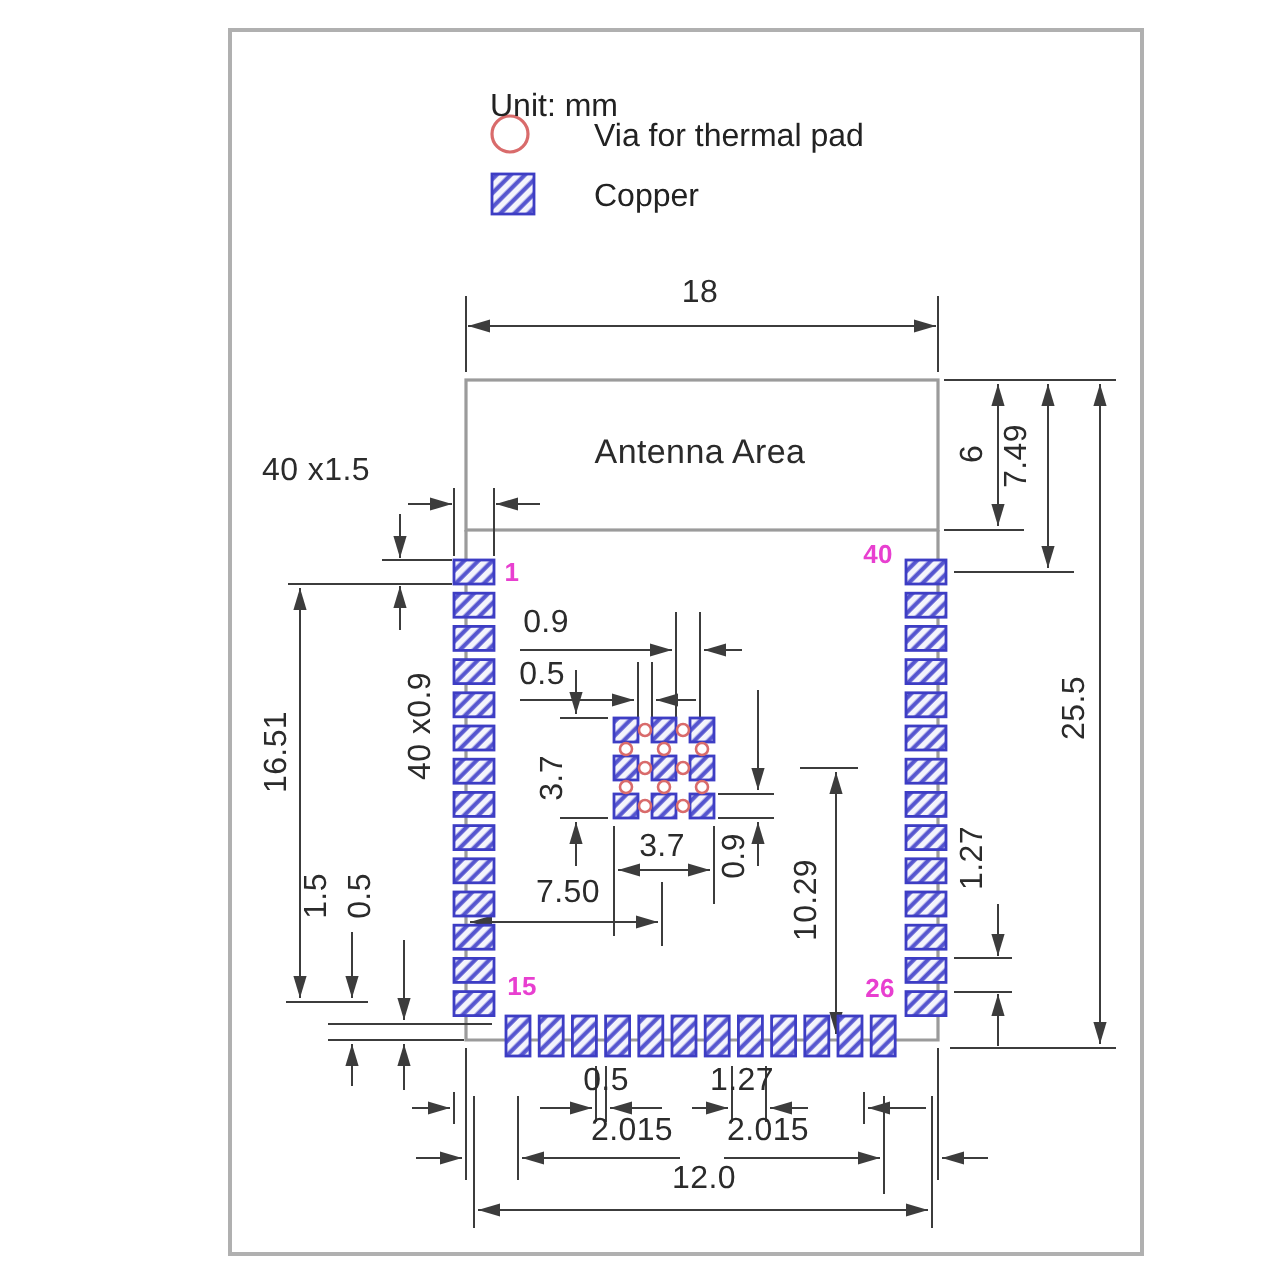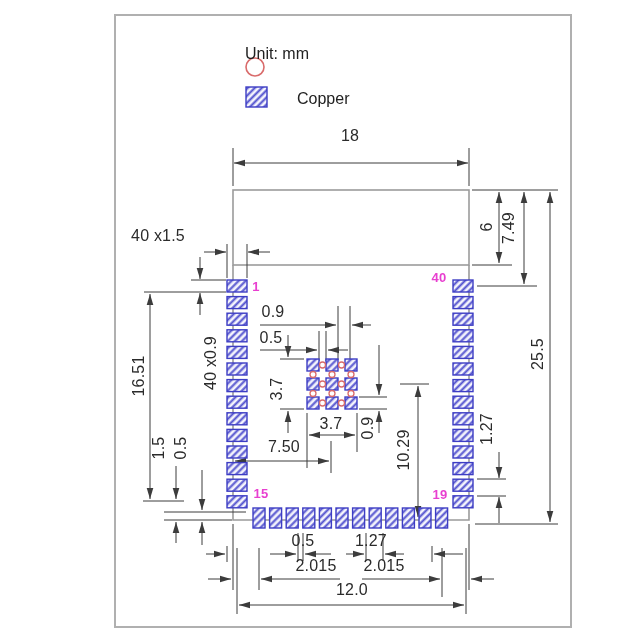--- a/index.html
+++ b/index.html
@@ -217,23 +217,25 @@
         <circle cx="313" cy="374.5" r="3" fill="#ffffff" stroke="#d96b6b" stroke-width="1.3"></circle>
         <circle cx="332" cy="374.5" r="3" fill="#ffffff" stroke="#d96b6b" stroke-width="1.3"></circle>
         <circle cx="351" cy="374.5" r="3" fill="#ffffff" stroke="#d96b6b" stroke-width="1.3"></circle>
         <circle cx="313" cy="393.5" r="3" fill="#ffffff" stroke="#d96b6b" stroke-width="1.3"></circle>
         <circle cx="332" cy="393.5" r="3" fill="#ffffff" stroke="#d96b6b" stroke-width="1.3"></circle>
         <circle cx="351" cy="393.5" r="3" fill="#ffffff" stroke="#d96b6b" stroke-width="1.3"></circle>
       </g>
   </svg>
 
   <div class="lbl-l big" style="left:245px;top:44px">Unit: mm</div>
+  <div class="lbl-l" style="left:297px;top:59px">Via for thermal pad</div>
   <div class="lbl-l" style="left:297px;top:89px">Copper</div>
 
-  <div class="lbl" style="left:350px;top:136px">18</div>
+  <div class="lbl" style="left:350px;top:147px">18</div>
+  <div class="lbl big" style="left:350px;top:226px">Antenna Area</div>
   <div class="lbl rot" style="left:487px;top:227px">6</div>
   <div class="lbl rot" style="left:509px;top:228px">7.49</div>
   <div class="lbl rot" style="left:538px;top:354px">25.5</div>
   <div class="lbl rot" style="left:487px;top:429px">1.27</div>
   <div class="lbl" style="left:158px;top:236px">40 x1.5</div>
   <div class="lbl rot" style="left:139px;top:376px">16.51</div>
   <div class="lbl rot" style="left:211px;top:363px">40 x0.9</div>
   <div class="lbl rot" style="left:159px;top:448px">1.5</div>
   <div class="lbl rot" style="left:181px;top:448px">0.5</div>
   <div class="lbl" style="left:273px;top:312px">0.9</div>
@@ -245,15 +247,15 @@
   <div class="lbl rot" style="left:404px;top:450px">10.29</div>
   <div class="lbl" style="left:303px;top:541px">0.5</div>
   <div class="lbl" style="left:371px;top:541px">1.27</div>
   <div class="lbl" style="left:316px;top:566px">2.015</div>
   <div class="lbl" style="left:384px;top:566px">2.015</div>
   <div class="lbl" style="left:352px;top:590px">12.0</div>
 
   <div class="lbl pin" style="left:256px;top:286px">1</div>
   <div class="lbl pin" style="left:439px;top:277px">40</div>
   <div class="lbl pin" style="left:261px;top:493px">15</div>
-  <div class="lbl pin" style="left:440px;top:494px">19</div>
+  <div class="lbl pin" style="left:440px;top:494px">26</div>
 
 </div>
 
 </body></html>

